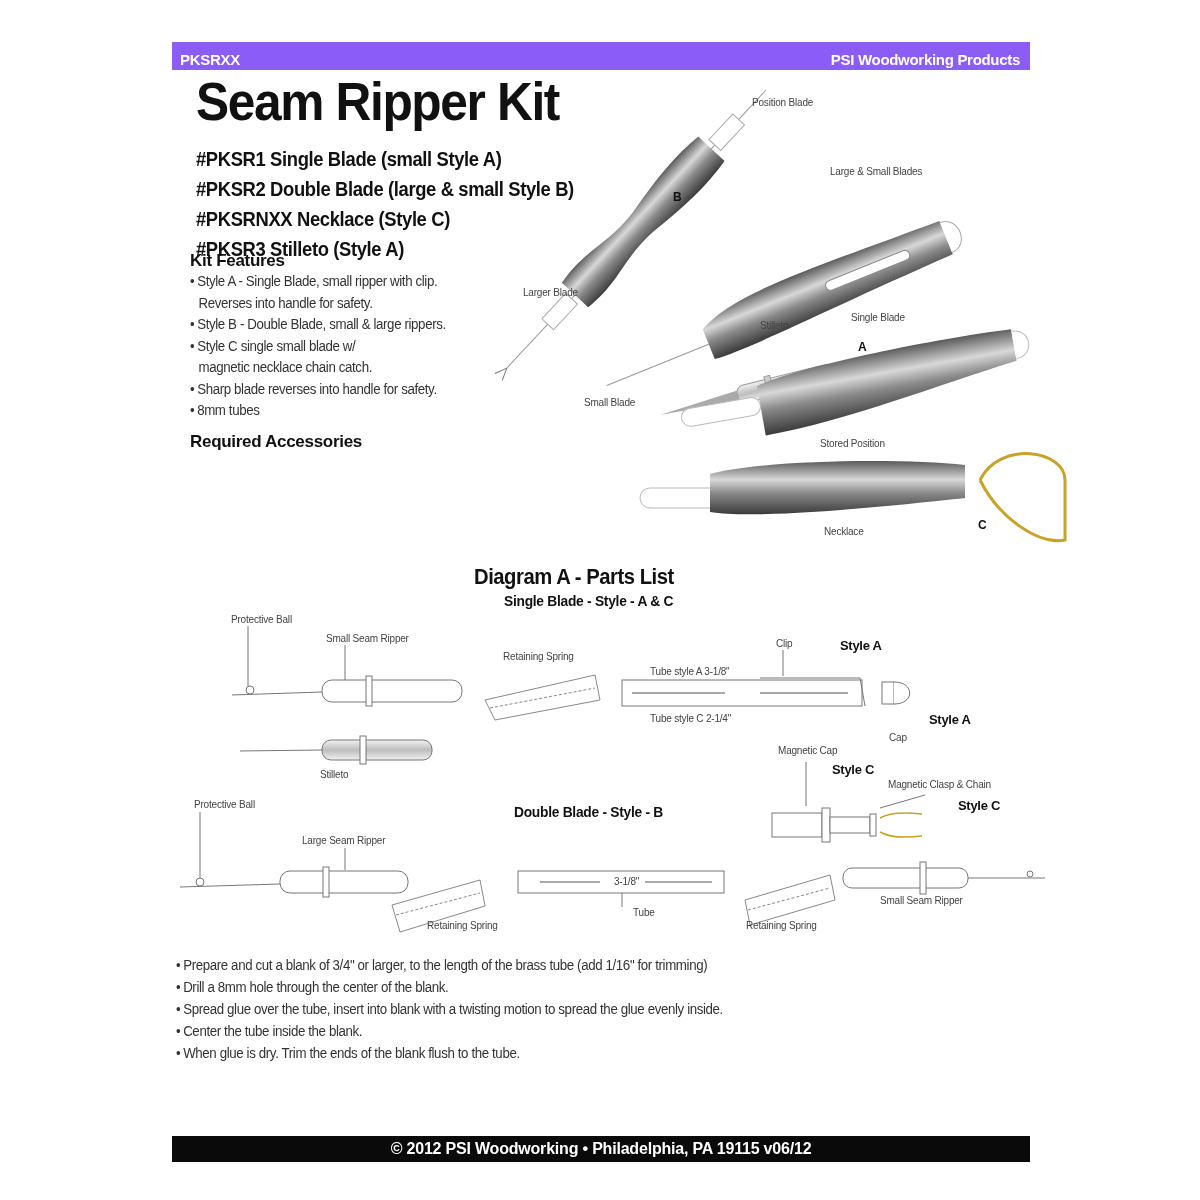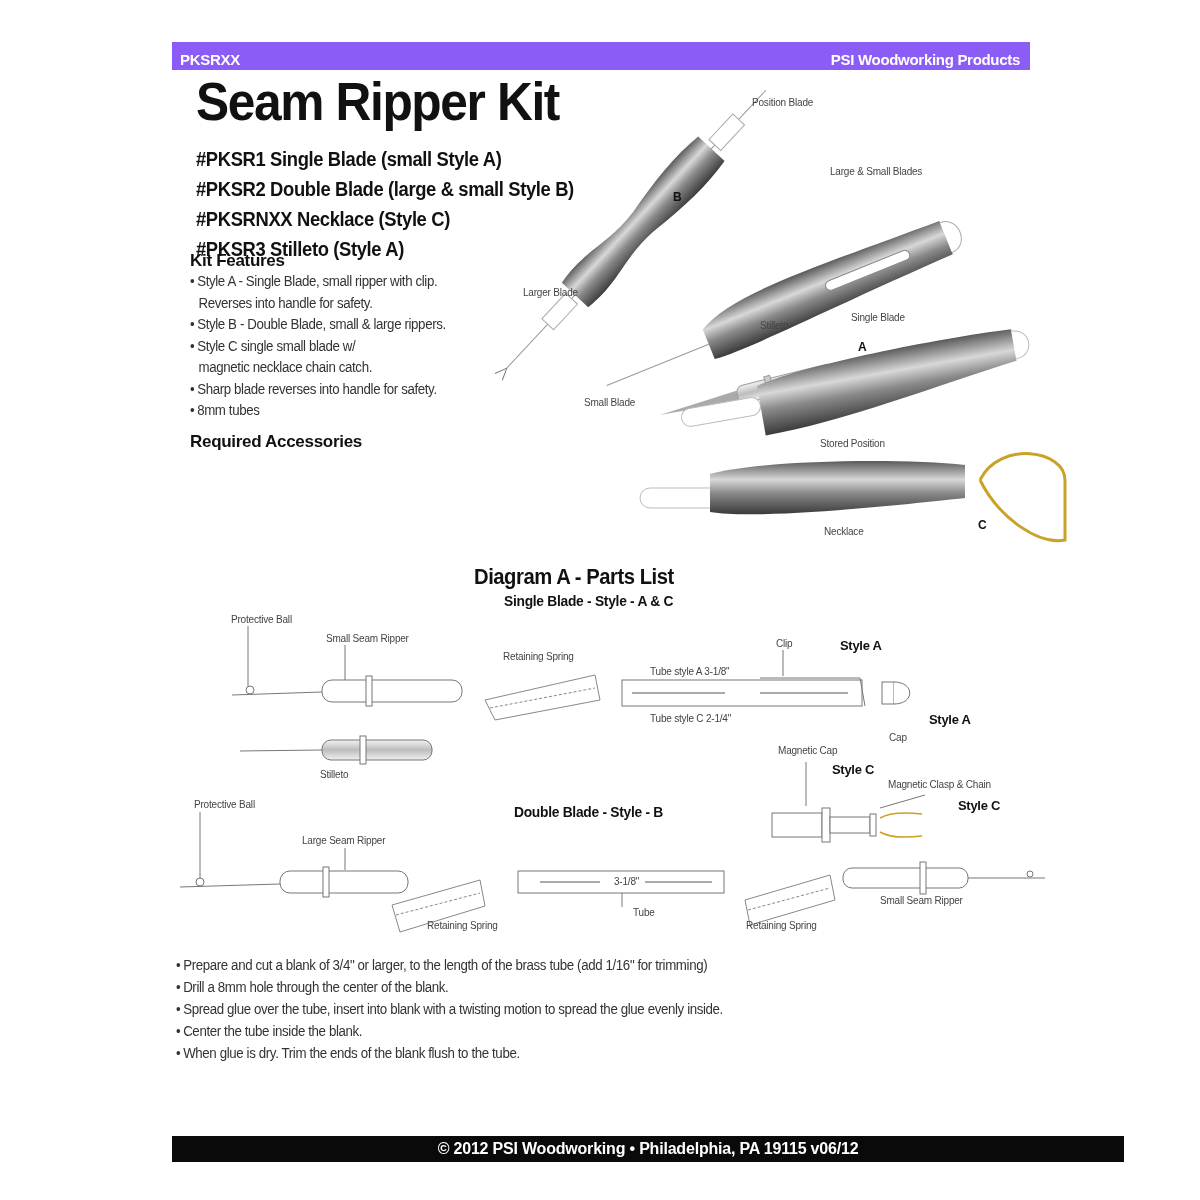--- a/index.html
+++ b/index.html
@@ -6,21 +6,21 @@
   html, body { width: 1200px; height: 1200px; background: #ffffff; overflow: hidden; }
   body { font-family: "Liberation Sans", sans-serif; color: #111; position: relative; }
 
   .topbar {
     position: absolute; left: 172px; top: 42px; width: 858px; height: 28px;
     background: #8b5cf6; color: #fff; font-weight: bold; font-size: 15px;
     display: flex; justify-content: space-between; align-items: flex-end;
     padding: 0 10px 2px 8px; letter-spacing: -0.3px;
   }
   .bottombar {
-    position: absolute; left: 172px; top: 1136px; width: 952px; height: 26px;
+    position: absolute; left: 172px; top: 1136px; width: 858px; height: 26px;
     background: #0a0a0a; color: #fff; font-weight: bold; font-size: 16px;
     display: flex; justify-content: center; align-items: center; letter-spacing: -0.2px;
   }
 
   .title {
     position: absolute; left: 196px; top: 70px; font-size: 54px; font-weight: bold;
     letter-spacing: -1.5px; line-height: 62px; transform: scaleX(0.92); transform-origin: left;
   }
   .products { position: absolute; left: 196px; top: 132px; margin-top: 12px; }
   .products div {

